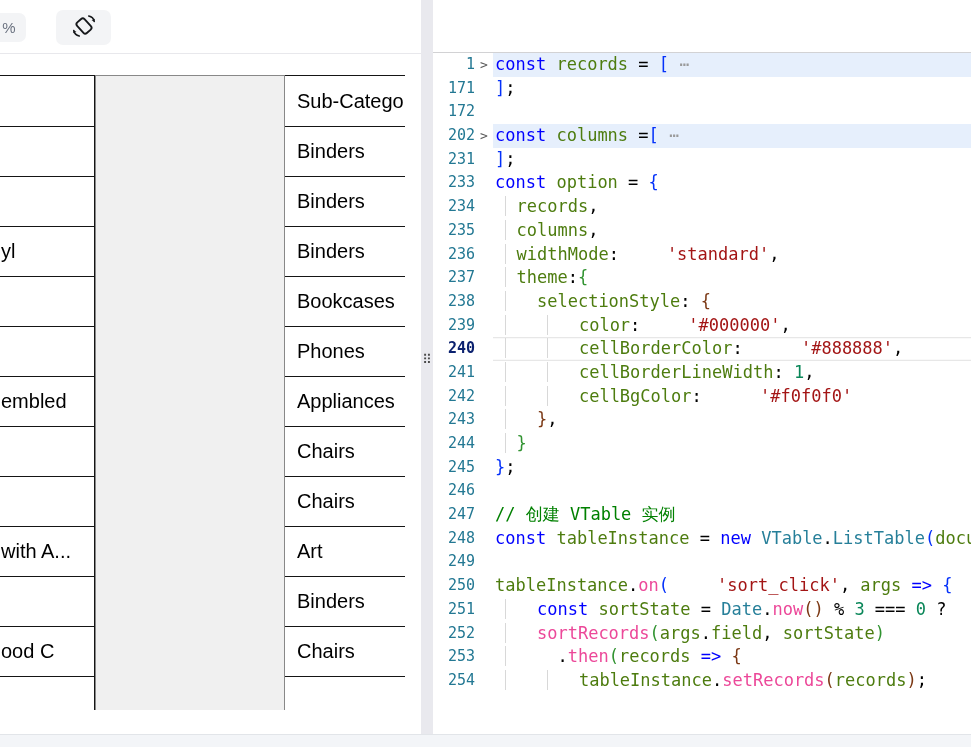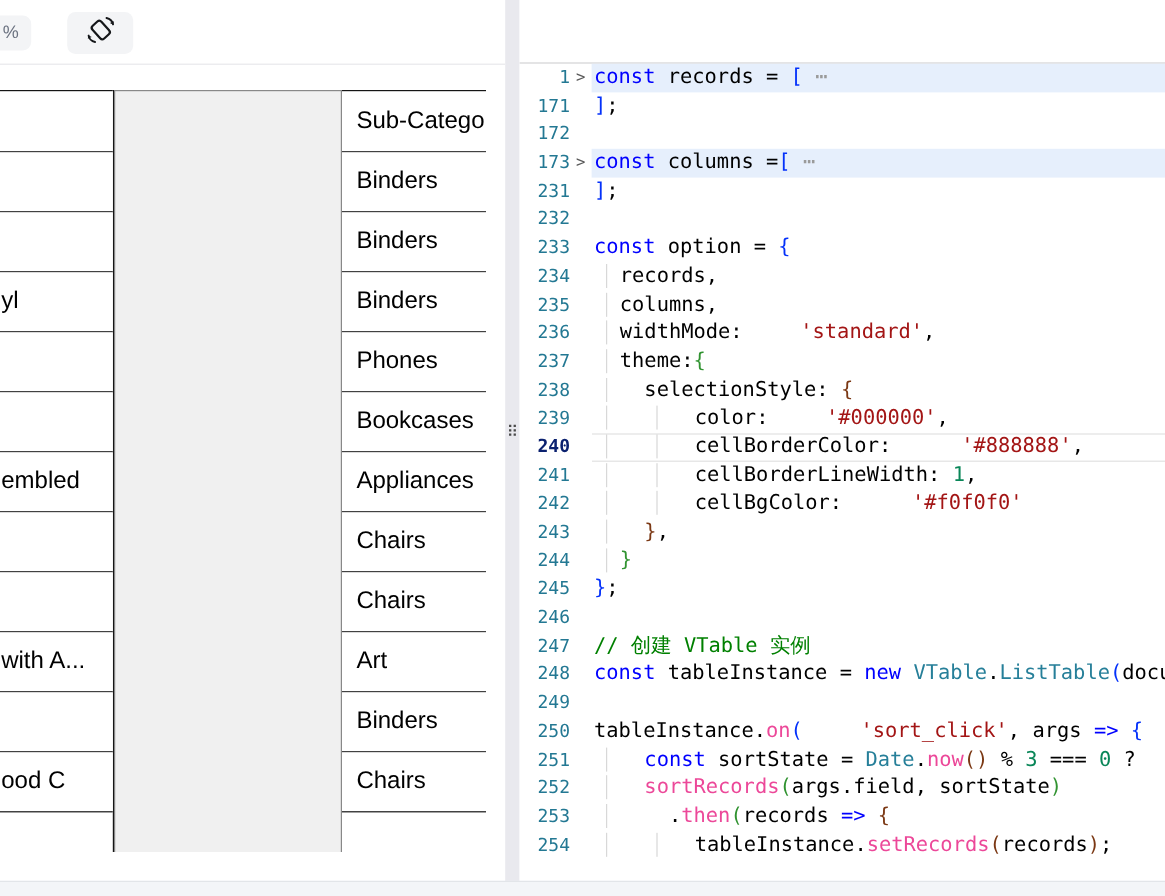--- a/index.html
+++ b/index.html
@@ -40,21 +40,21 @@
           font-family:"DejaVu Sans Mono","Liberation Mono",monospace;font-size:17px;}
   .crow{display:flex;height:23.7px;line-height:23.7px;}
   .ln{width:42px;flex:none;text-align:right;color:#237893;font-size:15px;}
   .foldc{width:18px;flex:none;text-align:center;color:#5a5a5a;font-size:13px;cursor:pointer;}
   .code{flex:1;white-space:pre;overflow:hidden;padding-left:2px;color:#000;}
   .code.band{background:#e6effc;}
   .crow.cur .ln{color:#0b216f;font-weight:600;}
   .crow.cur .code{box-shadow:inset 0 1.2px 0 #e7e7e7,inset 0 -1.2px 0 #e7e7e7;}
 
   
-  .tk-k{color:#0000ff;} .tk-v{color:#000000;} .tk-s{color:#a31515;margin-left:48px;}
+  .tk-k{color:#0000ff;} .tk-v{color:#4d7c0f;} .tk-s{color:#a31515;margin-left:48px;}
   .tk-n{color:#098658;} .tk-c{color:#008000;} .tk-t{color:#267f99;}
   .tk-f{color:#ec4899;} .tk-p{color:#000000;} .tk-e{color:#9a9a9a;}
   .tk-b1{color:#0431fa;} .tk-b2{color:#319331;} .tk-b3{color:#7b3814;}
   .tk-w{color:#000;} .tk-g{border-left:1.1px solid #d8d8d8;}
 
   .bottombar{position:absolute;left:0;top:734px;width:971px;height:13px;
              background:#f3f5f8;border-top:1px solid #e2e5e9;}
 </style>
 </head>
 <body>
@@ -90,22 +90,22 @@
         <div class="vcell">with A...</div>
         <div class="vcell"></div>
         <div class="vcell">ood C</div>
       </div>
       <div class="sel-overlay" style="background: rgb(240, 240, 240); border: 1px solid rgb(136, 136, 136);"></div>
       <div class="colC">
         <div class="vcell hdr">Sub-Category</div>
         <div class="vcell">Binders</div>
         <div class="vcell">Binders</div>
         <div class="vcell">Binders</div>
+        <div class="vcell">Bookcases</div>
         <div class="vcell">Phones</div>
-        <div class="vcell">Bookcases</div>
         <div class="vcell">Appliances</div>
         <div class="vcell">Chairs</div>
         <div class="vcell">Chairs</div>
         <div class="vcell">Art</div>
         <div class="vcell">Binders</div>
         <div class="vcell">Chairs</div>
       </div>
     </div>
 </div>
 
@@ -125,35 +125,30 @@
         <span class="ln">171</span>
         <span class="foldc"></span>
         <span class="code"><span class="tk-b1">]</span><span class="tk-p">;</span></span>
       </div>
       <div class="crow">
         <span class="ln">172</span>
         <span class="foldc"></span>
         <span class="code"></span>
       </div>
       <div class="crow">
-        <span class="ln">173</span>
+        <span class="ln">202</span>
         <span class="foldc">&gt;</span>
         <span class="code band"><span class="tk-k">const</span><span class="tk-p"> </span><span class="tk-v">columns</span><span class="tk-p"> =</span><span class="tk-b1">[</span><span class="tk-e"> ⋯</span></span>
       </div>
       <div class="crow">
         <span class="ln">231</span>
         <span class="foldc"></span>
         <span class="code"><span class="tk-b1">]</span><span class="tk-p">;</span></span>
       </div>
       <div class="crow">
-        <span class="ln">232</span>
-        <span class="foldc"></span>
-        <span class="code"></span>
-      </div>
-      <div class="crow">
         <span class="ln">233</span>
         <span class="foldc"></span>
         <span class="code"><span class="tk-k">const</span><span class="tk-p"> </span><span class="tk-v">option</span><span class="tk-p"> = </span><span class="tk-b1">{</span></span>
       </div>
       <div class="crow">
         <span class="ln">234</span>
         <span class="foldc"></span>
         <span class="code"><span class="tk-w"> </span><span class="tk-g"> </span><span class="tk-v">records</span><span class="tk-p">,</span></span>
       </div>
       <div class="crow">

